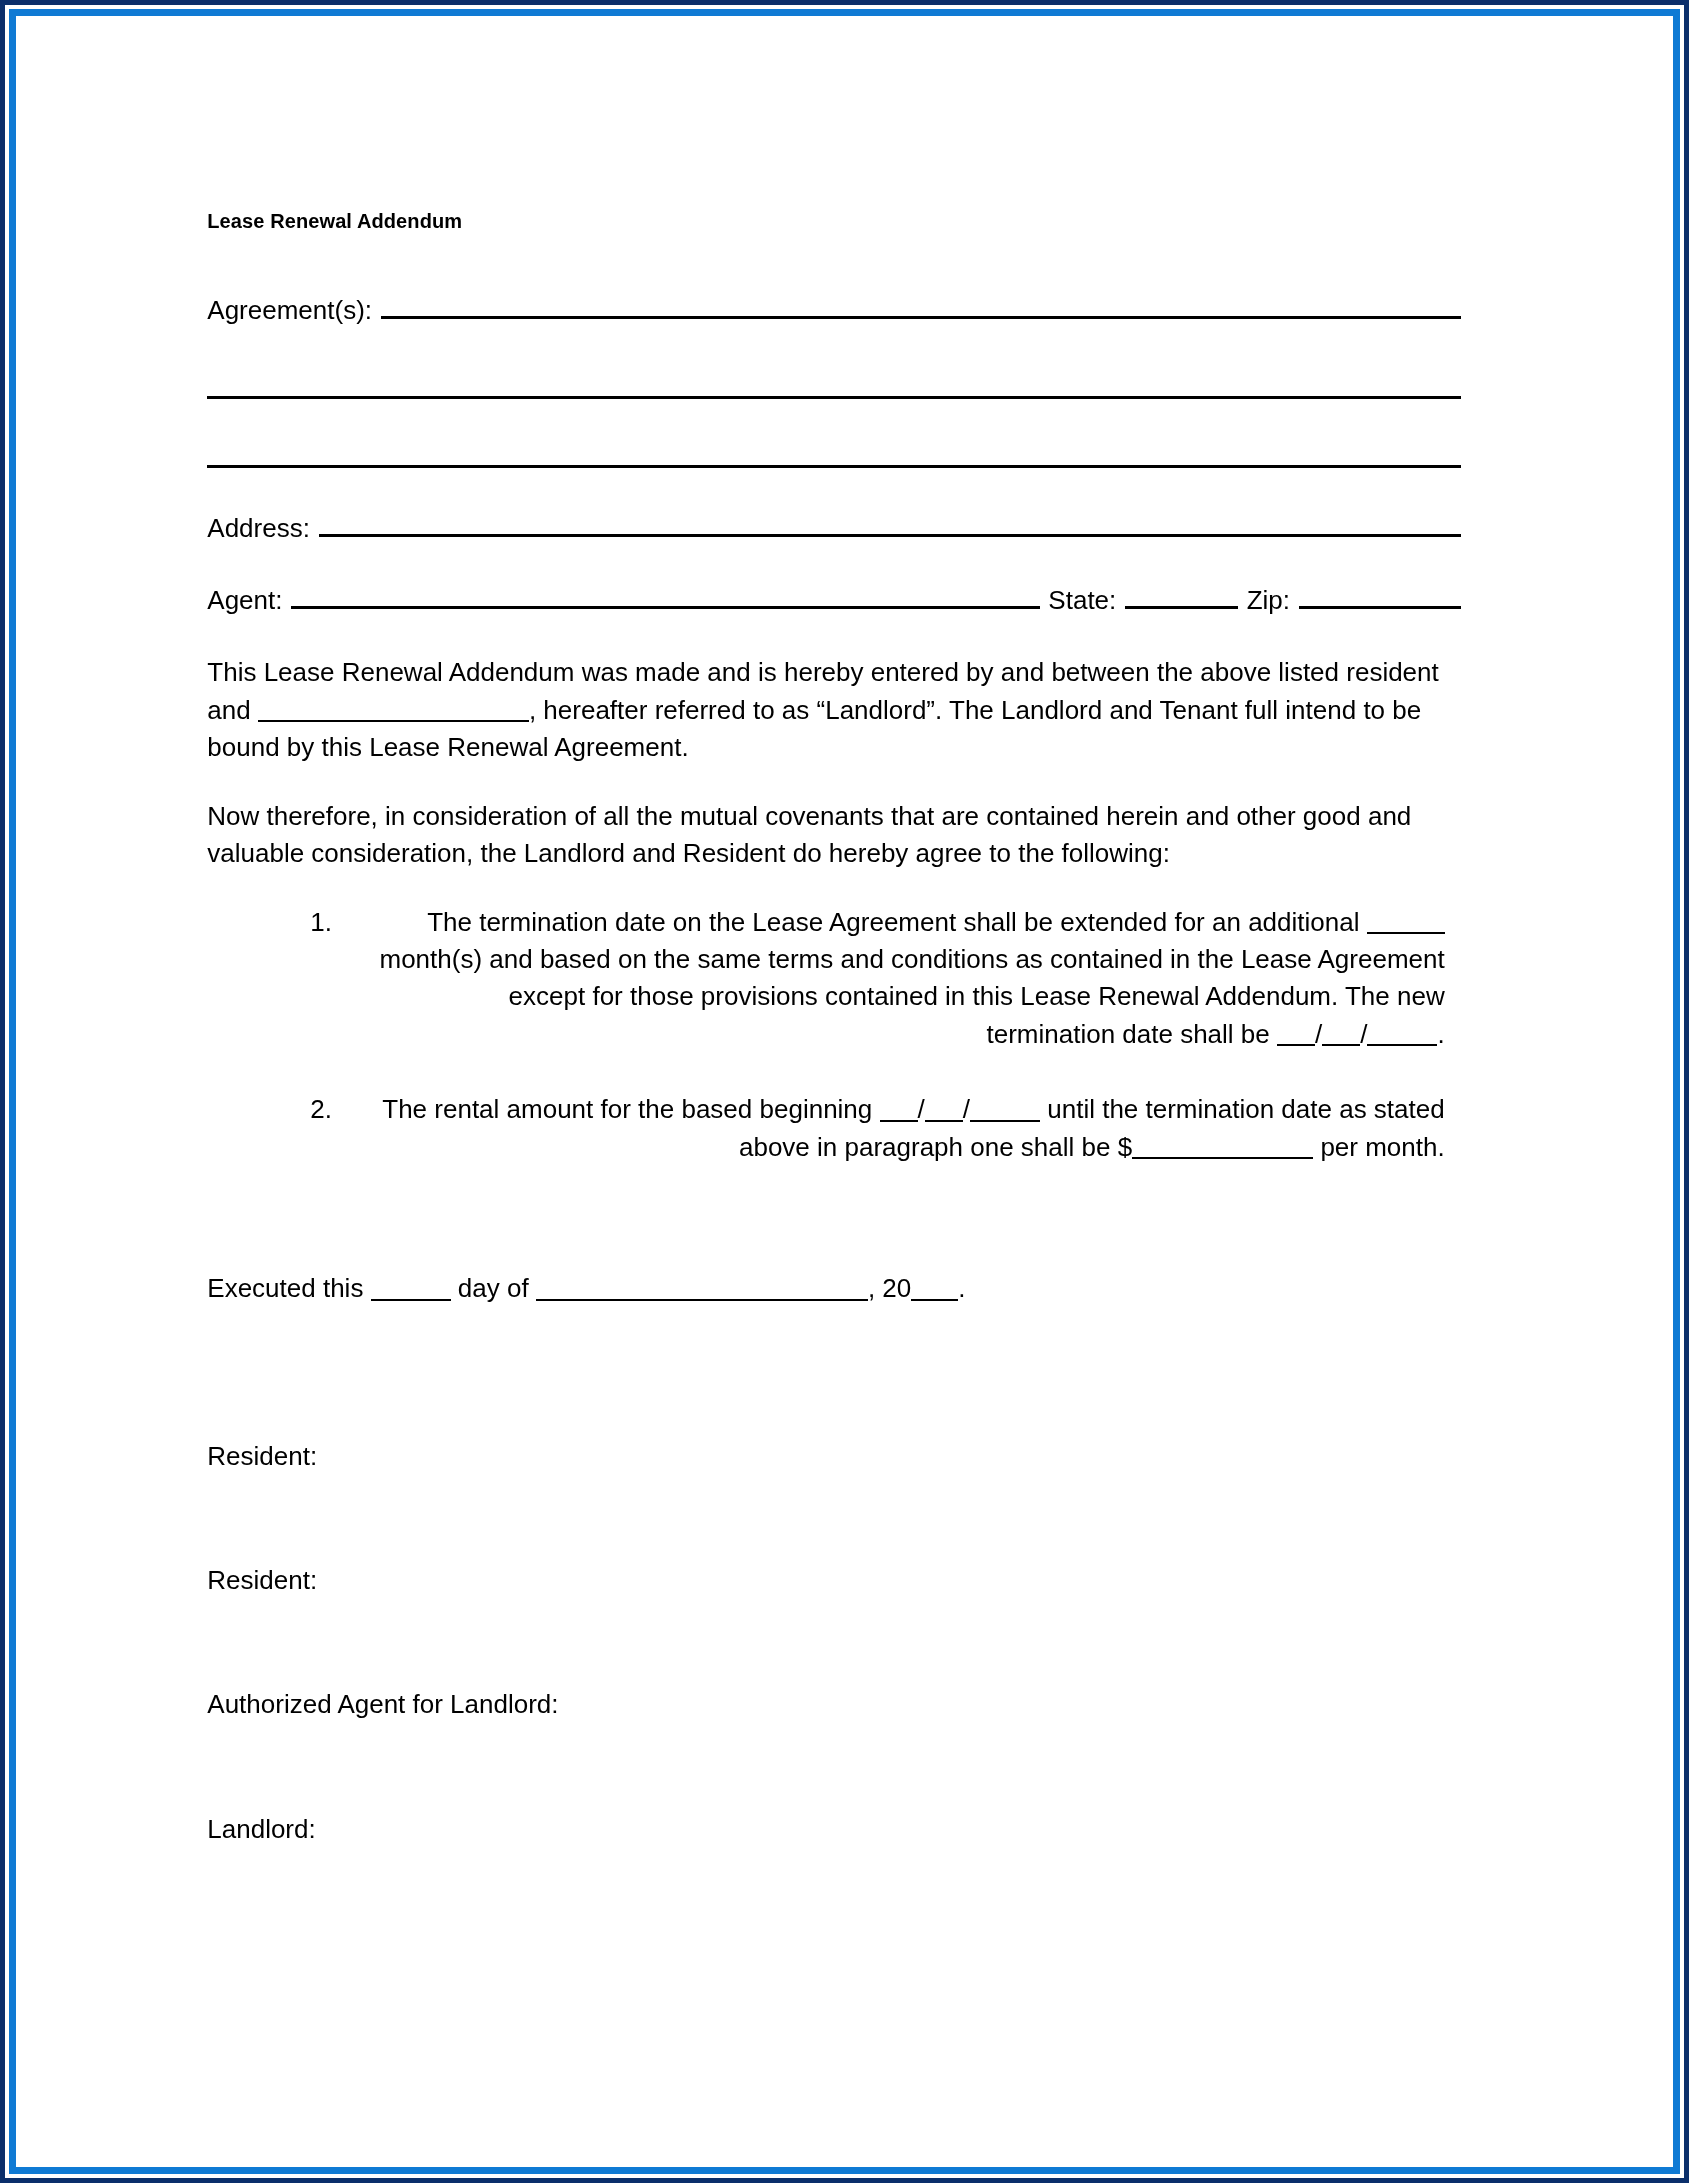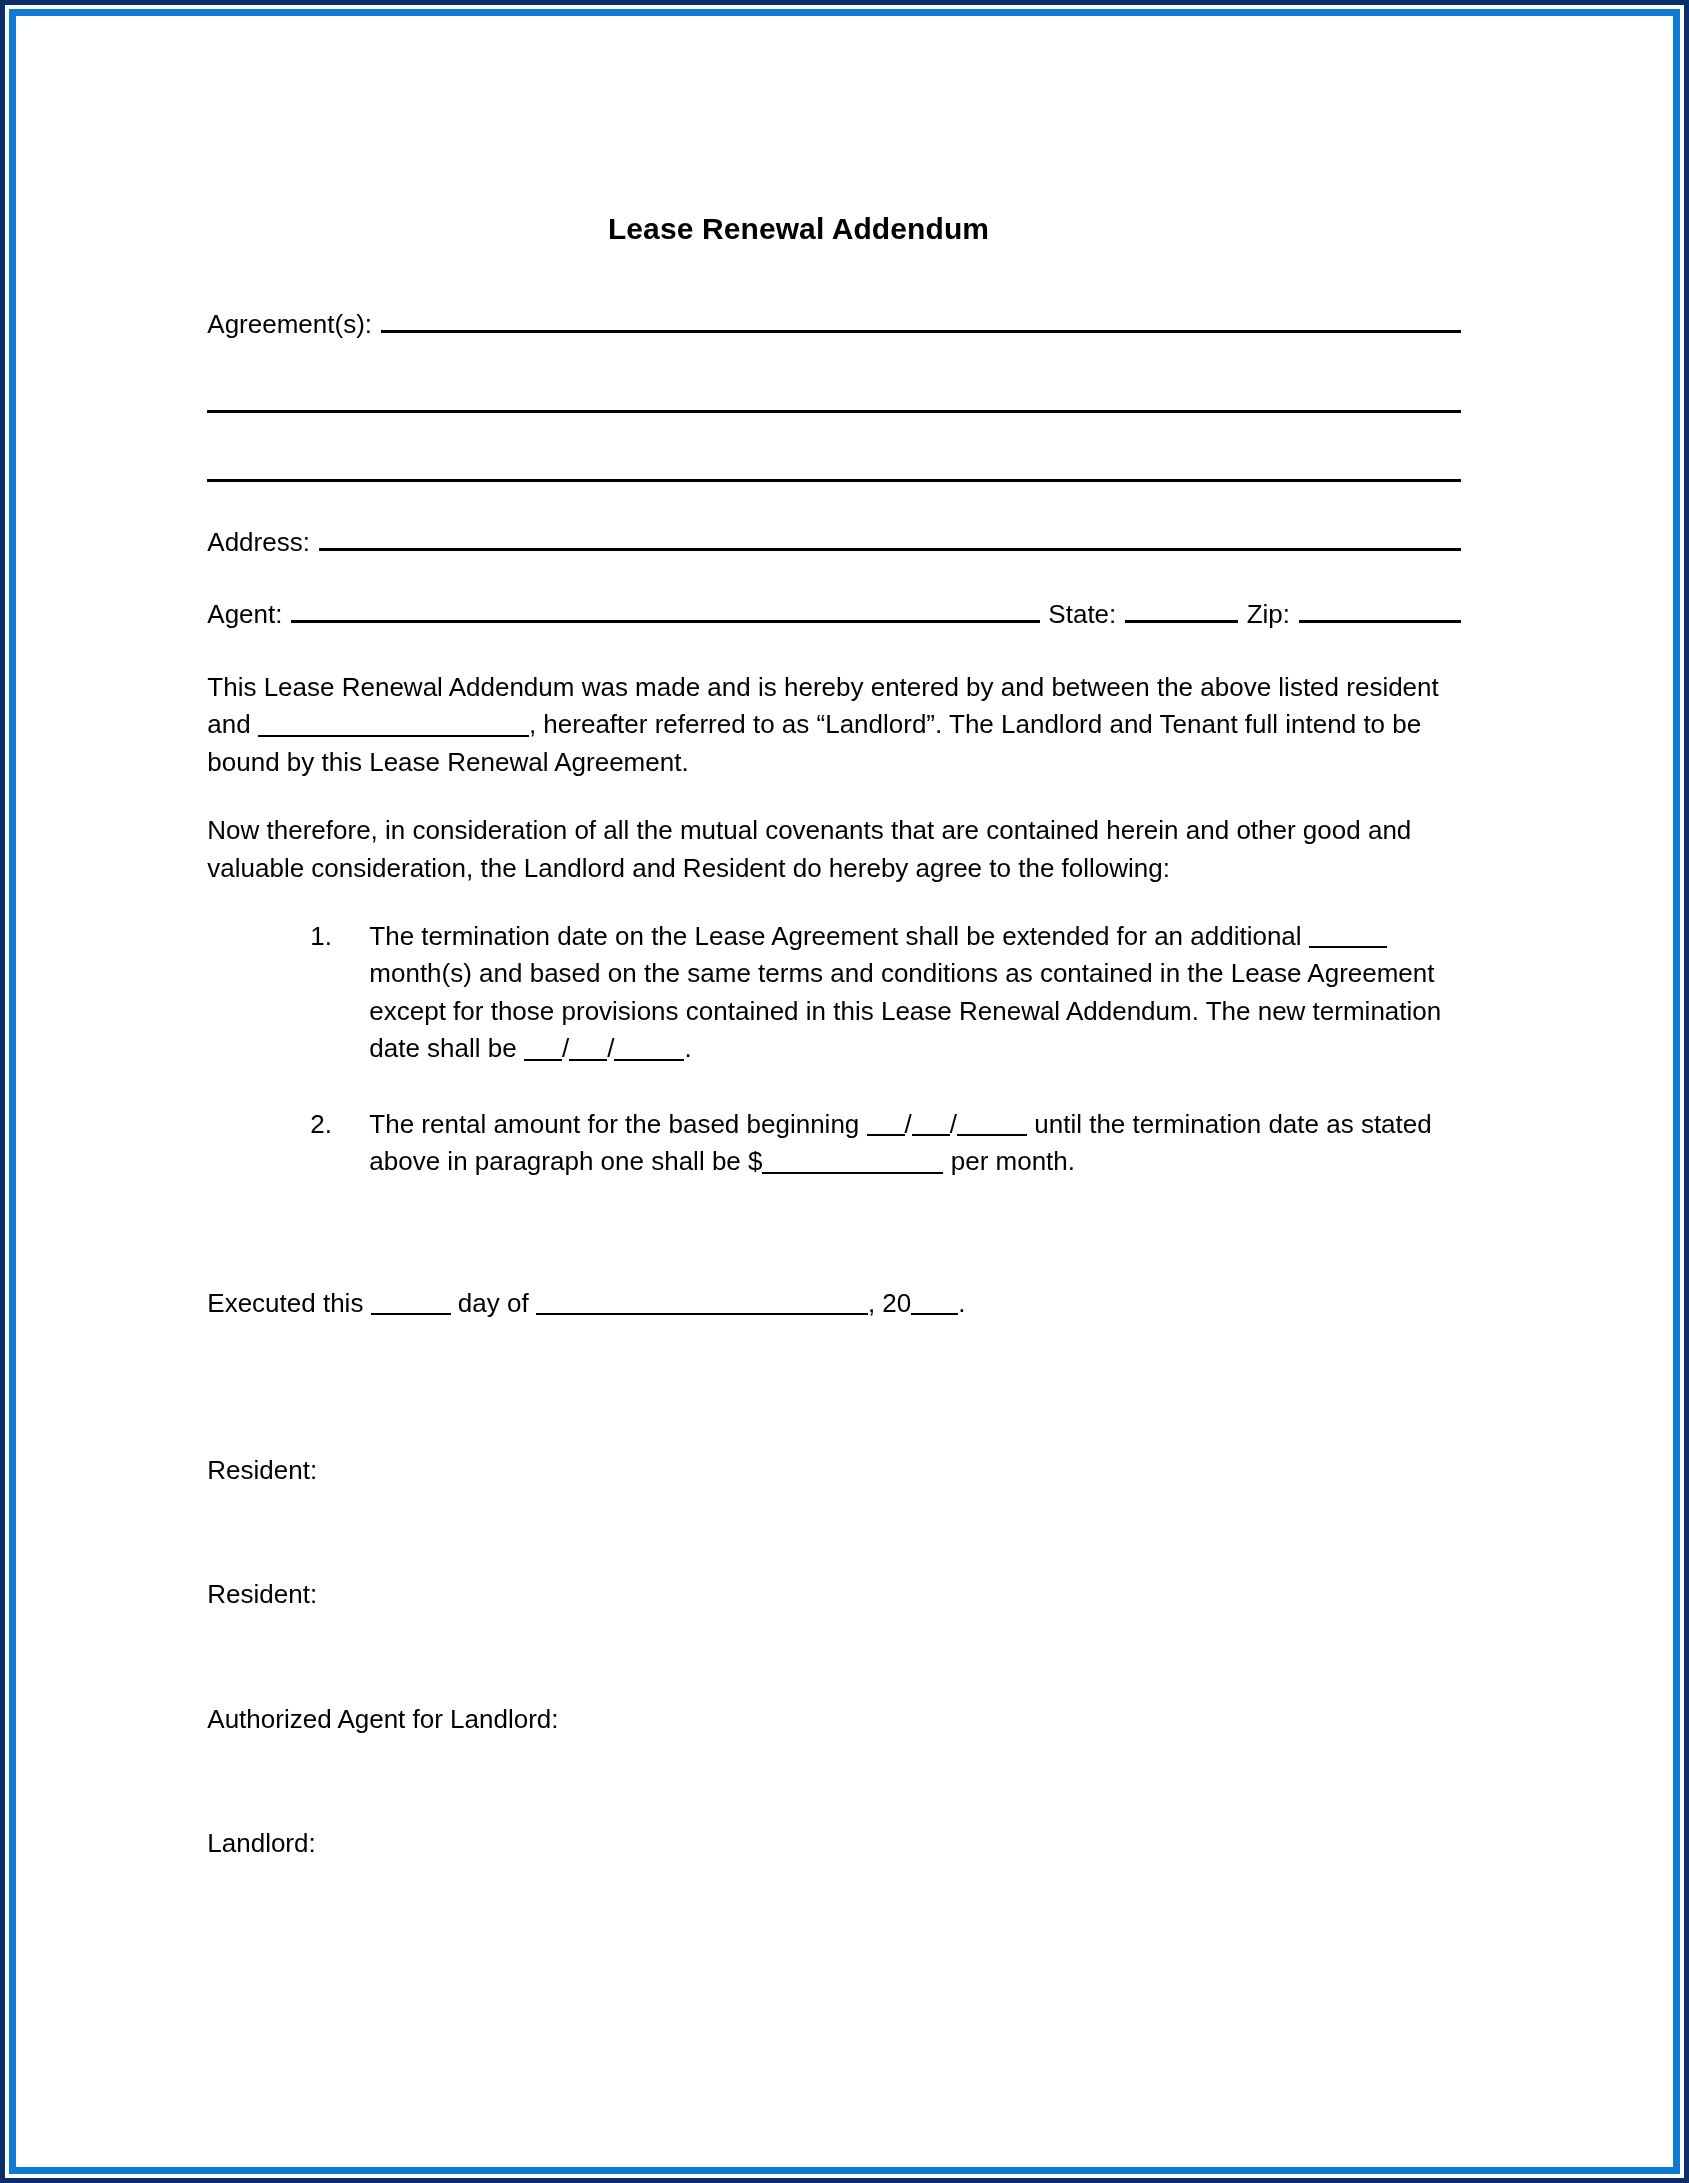--- a/index.html
+++ b/index.html
@@ -40,23 +40,23 @@
   
   #doc {
     position: absolute;
     left: 0; top: 0; right: 0; bottom: 0;
     padding: 184px 205px 0 184px;
     font-size: 26px;
     line-height: 1.44;
   }
 
   .doc-title {
-    text-align: center;
+    text-align: left;
     font-weight: bold;
-    font-size: 30px;
+    font-size: 20px;
     letter-spacing: 0.1px;
     margin: 0 0 56px 0;
     padding-right: 71px;
   }
 
   
   .field-row {
     display: flex;
     align-items: baseline;
     white-space: nowrap;
@@ -118,21 +118,21 @@
     padding-left: 50px;
   }
   ol.terms > li::before {
     counter-increment: term;
     content: counter(term) ".";
     position: absolute;
     left: 0;
     top: 0;
   }
   ol.terms > li:last-child { margin-bottom: 0; }
-  ol.terms > li p { margin: 9px; }
+  ol.terms > li p { margin: 16px; text-align: right; }
 
   
   .sig-block { margin-top: 130px; }
   .sig-row { margin-bottom: 64px; flex-direction: column; }
   .sig-row:last-child { margin-bottom: 0; }
 </style>
 </head>
 <body>
 
 <div id="page-frame">

